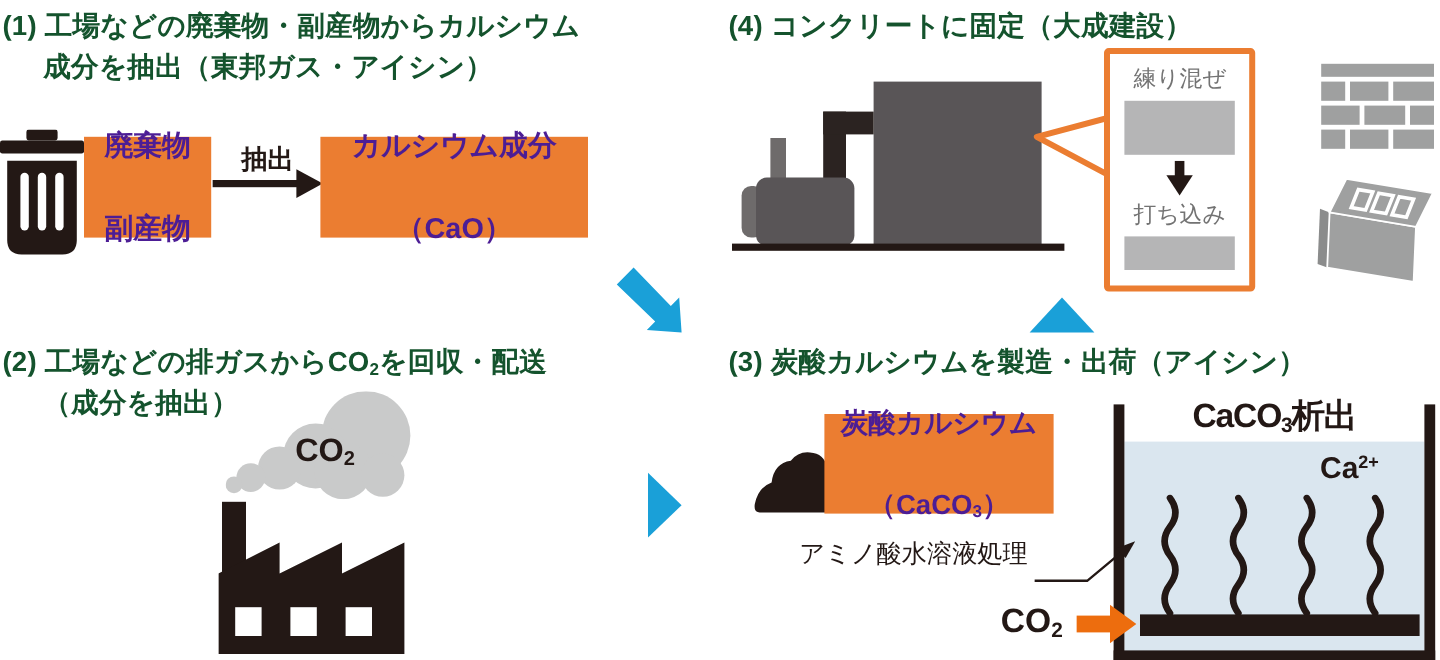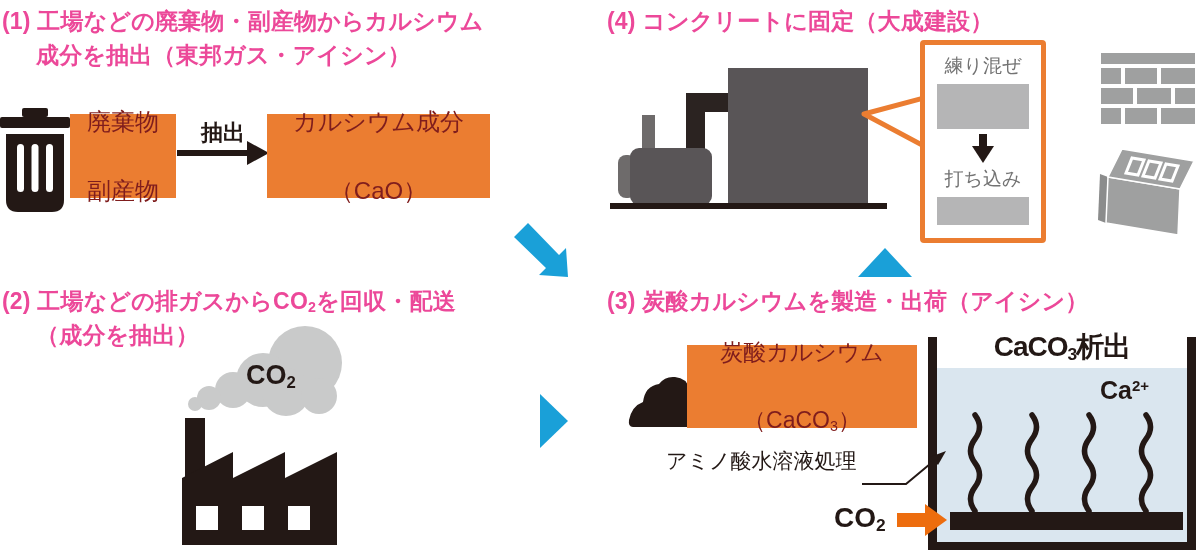--- a/index.html
+++ b/index.html
@@ -1,22 +1,22 @@
 <!DOCTYPE html>
 <html><head>
 <meta charset="utf-8">
 <style>
   html,body{margin:0;padding:0;background:#fff;}
   #canvas{
     position:relative;width:1200px;height:550px;background:#ffffff;overflow:hidden;
     font-family:"Liberation Sans","DejaVu Sans",sans-serif;color:#231815;
   }
   .abs{position:absolute;}
-  .ttl{font-size:23px;font-weight:bold;color:#ec4899;white-space:nowrap;letter-spacing:0.2px;}
-  .obox{background:#EB7D31;color:#7f1d1d;font-weight:normal;display:flex;flex-direction:column;
+  .ttl{font-size:23px;font-weight:bold;color:#14532d;white-space:nowrap;letter-spacing:0.2px;}
+  .obox{background:#EB7D31;color:#4c1d95;font-weight:bold;display:flex;flex-direction:column;
         justify-content:center;align-items:center;text-align:center;line-height:1.55;gap:32px;}
   .sub{font-size:0.62em;vertical-align:-0.22em;}
   .sup{font-size:0.60em;vertical-align:0.55em;}
   .nowrap{white-space:nowrap;text-align:center;}
   .tri-up{width:0;height:0;border-left:27px solid transparent;border-right:27px solid transparent;
           border-bottom:29px solid #1AA0D8;}
   .tri-right{width:0;height:0;border-top:27px solid transparent;border-bottom:27px solid transparent;
           border-left:28px solid #1AA0D8;}
   .photo{background:#B5B5B6;}
   .callout{background:#ffffff;border:5px solid #EB7D31;border-radius:4px;
@@ -143,21 +143,21 @@
       <polygon points="74,19 86,21 80,36 68,34"></polygon>
     </g>
   </svg>
 
   <div class="abs ttl" style="left:607px;top:286px;">(3) 炭酸カルシウムを製造・出荷（アイシン）</div>
 
   <svg class="abs" style="left:628px;top:374px;" width="78" height="54" viewBox="0 0 78 54">
     <path d="M5,53 Q0,53 1,46 Q4,32 15,28 Q17,12 31,10 Q37,2 47,3 Q59,4 61,15 Q73,17 75,31 Q78,43 74,49 Q72,53 66,53 Z" fill="#231815"></path>
   </svg>
 
-  <div class="abs obox" style="left:687px;top:345px;width:230px;height:83px;font-size:23px;">
+  <div class="abs obox" style="left:687px;top:345px;width:191px;height:83px;font-size:23px;">
     <div>炭酸カルシウム</div>
     <div>
       <span>（CaCO</span><span class="sub">3</span><span>）</span>
     </div>
   </div>
 
   <div class="abs water" style="left:937px;top:368px;width:250px;height:175px;"></div>
   <div class="abs tankwall" style="left:928px;top:337px;width:9px;height:213px;"></div>
   <div class="abs tankwall" style="left:1187px;top:337px;width:9px;height:213px;"></div>
   <div class="abs tankwall" style="left:928px;top:542px;width:268px;height:8px;"></div>

